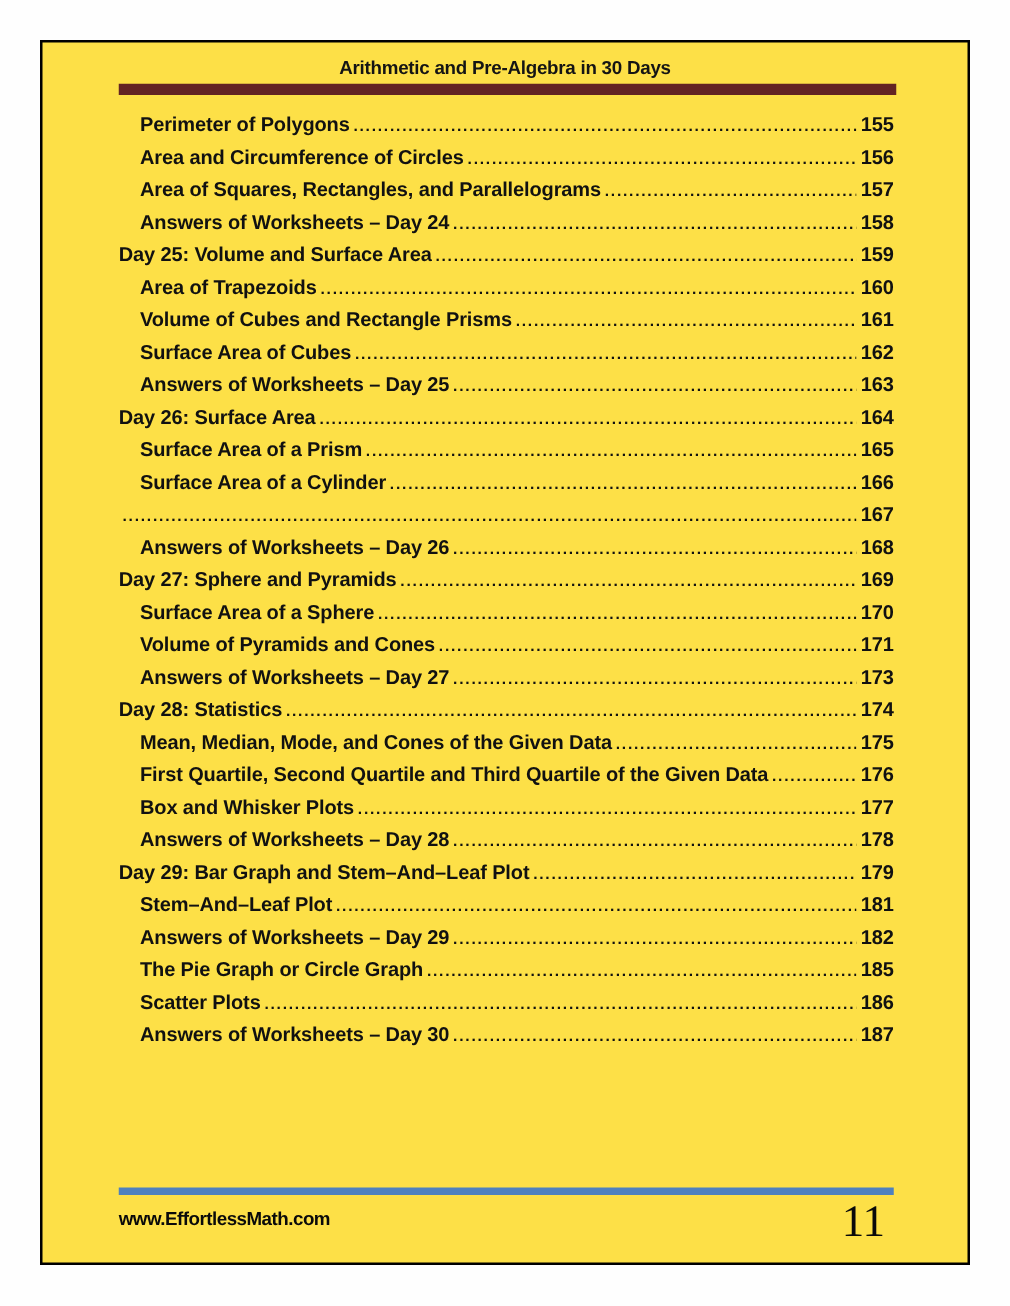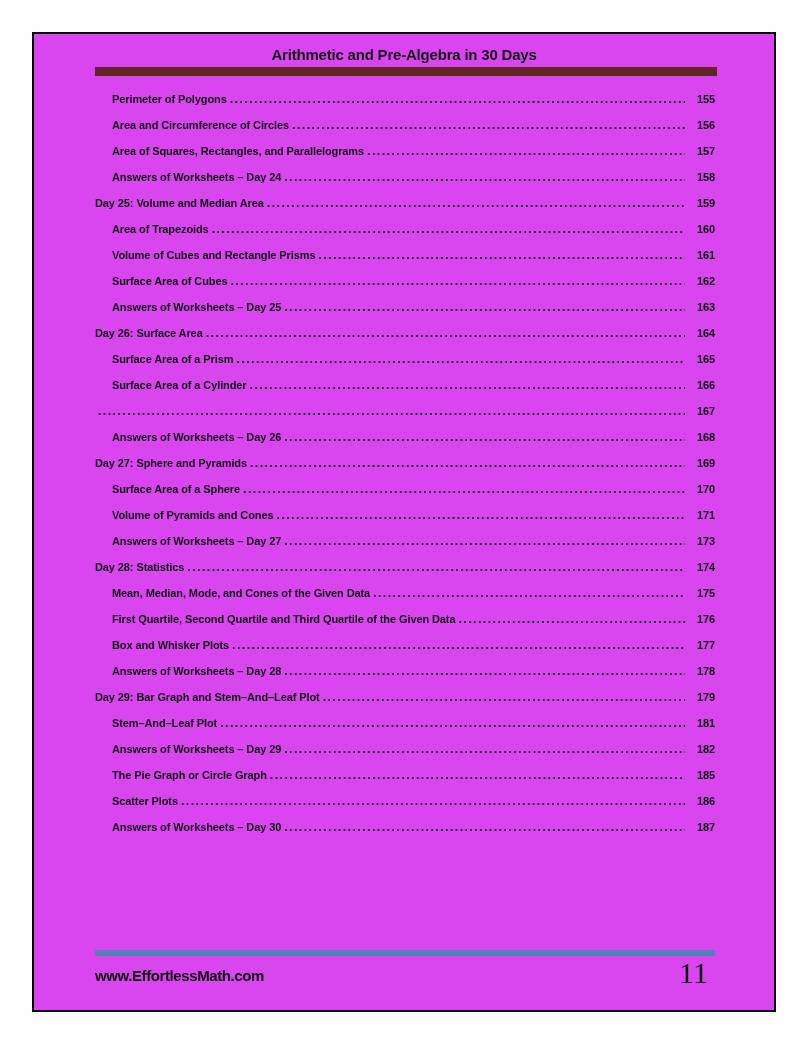--- a/index.html
+++ b/index.html
@@ -16,21 +16,21 @@
     overflow: hidden;
   }
   .sheet {
     position: absolute;
     left: 32px;
     top: 32px;
     width: 744px;
     height: 980px;
     box-sizing: border-box;
     border: 2px solid #000000;
-    background: #d946ef;
+    background: #fde047;
   }
   .doc-title {
     position: absolute;
     top: 12px;
     left: 0;
     right: 0;
     text-align: center;
     font-size: 15px;
     font-weight: bold;
     letter-spacing: -0.2px;
@@ -46,21 +46,21 @@
   .toc {
     position: absolute;
     left: 61px;
     top: 58px;
     width: 620px;
   }
   .toc-row {
     display: flex;
     align-items: baseline;
     height: 26px;
-    font-size: 11px;
+    font-size: 16px;
     font-weight: bold;
     color: #111111;
     letter-spacing: -0.1px;
     white-space: nowrap;
     justify-content: center;
   }
   .toc-row.section .toc-label {
     padding-left: 17px;
   }
   .toc-label {
@@ -98,21 +98,21 @@
     font-size: 15px;
     font-weight: bold;
     letter-spacing: -0.4px;
     color: #0a0a0a;
   }
   .footer-page {
     position: absolute;
     right: 66px;
     top: 922px;
     font-family: "Liberation Serif", serif;
-    font-size: 30px;
+    font-size: 36px;
     font-weight: 400;
     color: #0a0a0a;
   }
 </style>
 </head>
 <body>
 
 <div class="canvas">
   <div class="sheet">
 
@@ -135,21 +135,21 @@
         <span class="toc-label">Area of Squares, Rectangles, and Parallelograms</span>
         <span class="toc-dots"></span>
         <span class="toc-page">157</span>
       </div>
         <div class="toc-row section">
         <span class="toc-label">Answers of Worksheets – Day 24</span>
         <span class="toc-dots"></span>
         <span class="toc-page">158</span>
       </div>
         <div class="toc-row chapter">
-        <span class="toc-label">Day 25: Volume and Median Area</span>
+        <span class="toc-label">Day 25: Volume and Surface Area</span>
         <span class="toc-dots"></span>
         <span class="toc-page">159</span>
       </div>
         <div class="toc-row section">
         <span class="toc-label">Area of Trapezoids</span>
         <span class="toc-dots"></span>
         <span class="toc-page">160</span>
       </div>
         <div class="toc-row section">
         <span class="toc-label">Volume of Cubes and Rectangle Prisms</span>

